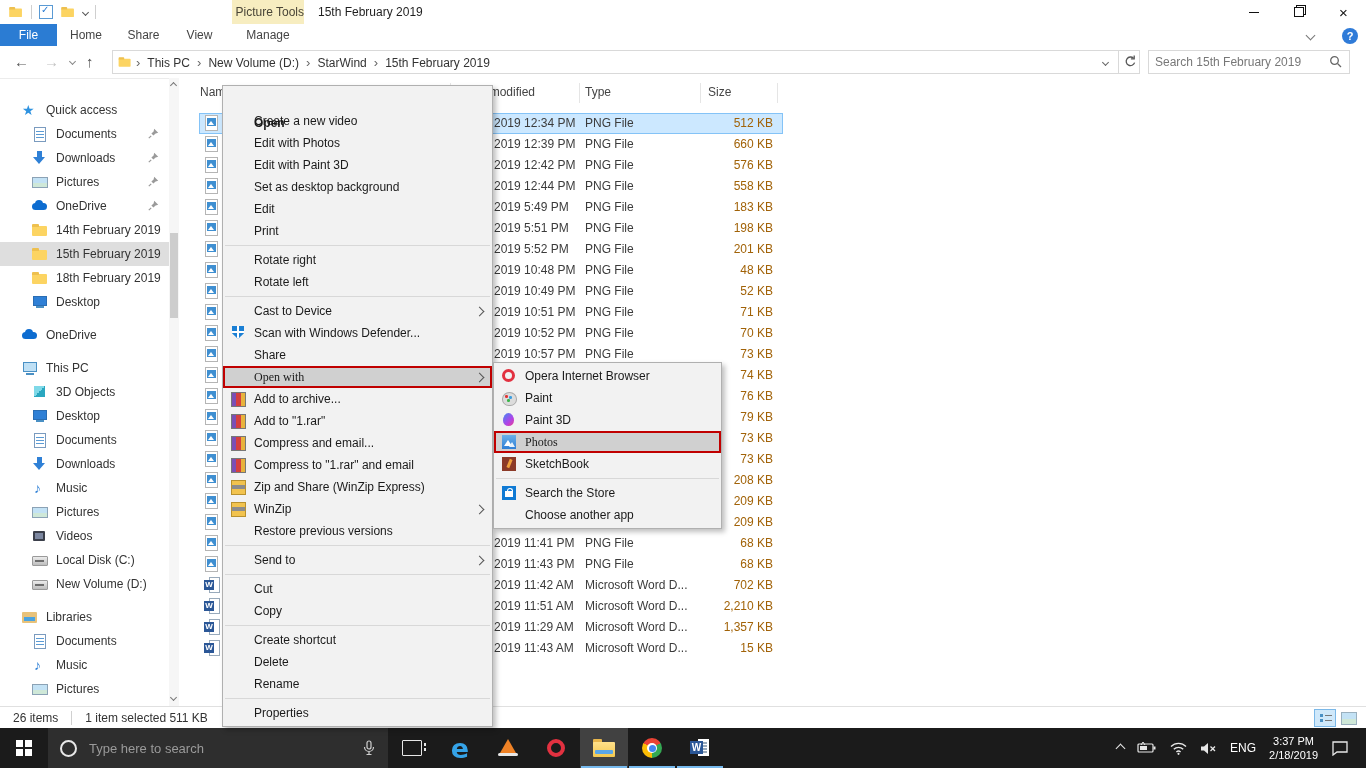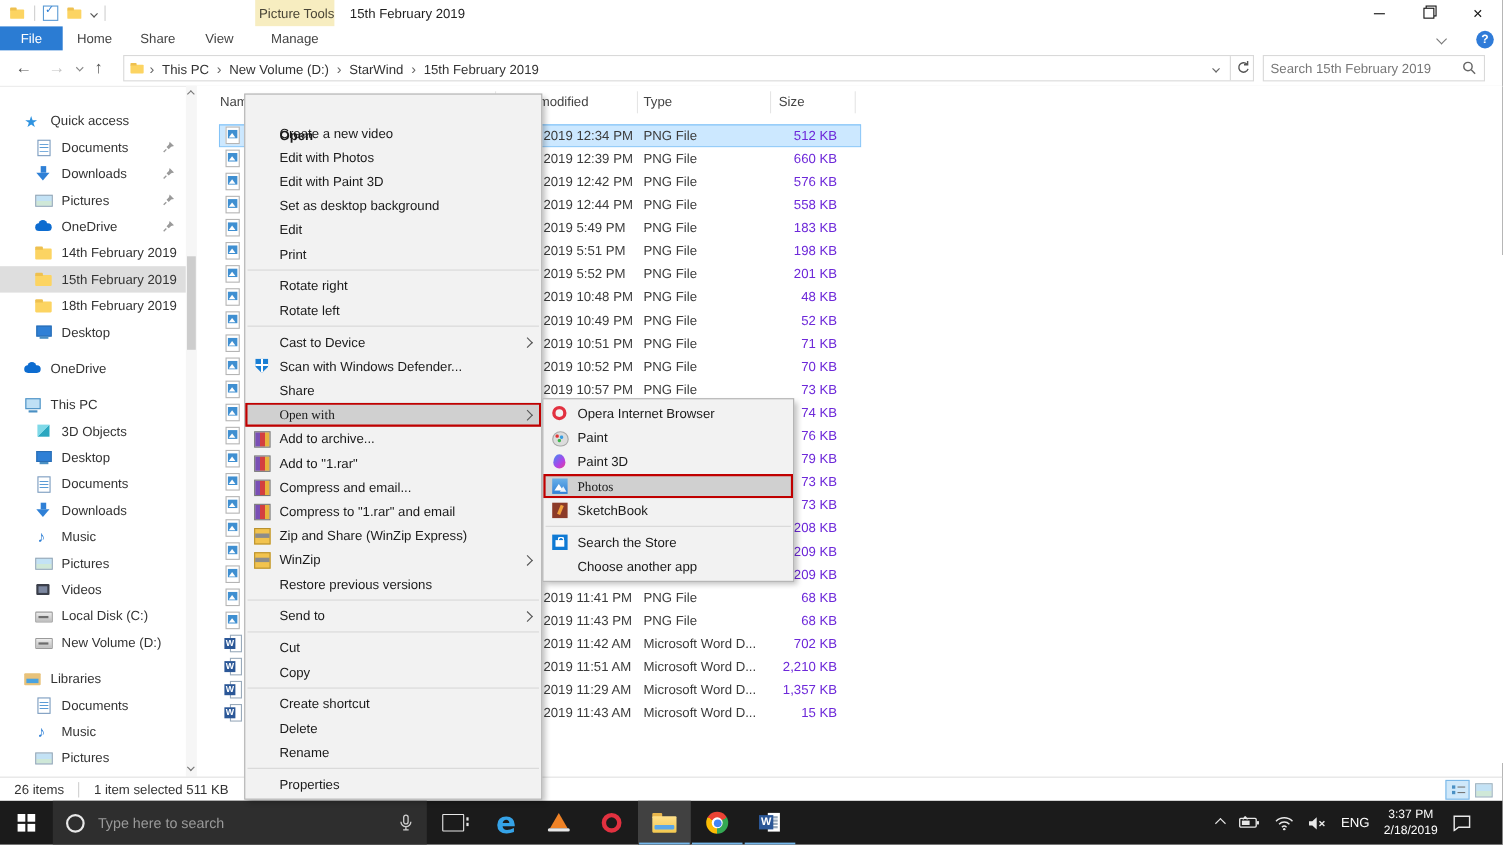--- a/index.html
+++ b/index.html
@@ -63,21 +63,21 @@
   .tree-thumb{position:absolute;left:1px;top:155px;width:8px;height:85px;background:#cdcdcd;}
   
   .files{position:absolute;left:179px;top:78px;right:0;height:628px;background:#fff;}
   .fhead{position:absolute;top:7px;color:#444;}
   .fhead-sep{position:absolute;top:5px;width:1px;height:20px;background:#e5e5e5;}
   .frow{position:absolute;left:20px;width:584px;height:21px;}
   .frow.sel{background:#cce8ff;box-shadow:inset 0 0 0 1px #84c3f7;}
   .frow .ic{position:absolute;left:5px;top:2px;}
   .frow .c-date{position:absolute;left:295px;top:3px;color:#3b3b3b;white-space:nowrap;}
   .frow .c-type{position:absolute;left:386px;top:3px;color:#3b3b3b;white-space:nowrap;}
-  .frow .c-size{position:absolute;left:418px;top:3px;width:144px;text-align:right;color:#6d28d9;}
+  .frow .c-size{position:absolute;left:430px;top:3px;width:144px;text-align:right;color:#a16207;}
   
   .ic{display:inline-block;position:relative;width:16px;height:16px;flex:none;vertical-align:middle;}
   .ic-folder{width:16px;height:16px;}
   .ic-folder::before{content:"";position:absolute;left:0;top:4px;width:15px;height:10px;background:#fcd462;border-radius:1px;}
   .ic-folder::after{content:"";position:absolute;left:0;top:2px;width:7px;height:3px;background:#eec04f;border-radius:1px 1px 0 0;}
   .ic-star::before{content:"★";position:absolute;left:0;top:0;color:#2f93e0;font-size:14px;line-height:16px;}
   .ic-documents::before{content:"";position:absolute;left:2px;top:1px;width:10px;height:13px;background:#fff;border:1px solid #7a9bbf;}
   .ic-documents::after{content:"";position:absolute;left:4px;top:5px;width:8px;height:7px;
     background:repeating-linear-gradient(#5b9bd5 0 1px,transparent 1px 3px);}
   .ic-downloads::before{content:"";position:absolute;left:5px;top:1px;width:5px;height:6px;background:#2f80d6;}
@@ -190,21 +190,21 @@
     background:conic-gradient(from -60deg,#ea4335 0 120deg,#34a853 120deg 240deg,#fbbc05 240deg 360deg);}
   .tb-chrome::before{content:"";position:absolute;left:5px;top:5px;width:10px;height:10px;background:#fff;border-radius:50%;}
   .tb-chrome::after{content:"";position:absolute;left:6.5px;top:6.5px;width:7px;height:7px;background:#4285f4;border-radius:50%;}
   .tb-word{position:relative;width:20px;height:18px;}
   .tb-word::before{content:"";position:absolute;left:8px;top:0;width:11px;height:17px;background:#fff;}
   .tb-word i{position:absolute;left:10px;top:3px;width:7px;height:1.5px;background:#9ab;box-shadow:0 3px 0 #9ab,0 6px 0 #9ab,0 9px 0 #9ab;}
   .tb-word::after{content:"W";position:absolute;left:0;top:2px;width:13px;height:13px;background:#2b5797;color:#fff;
     font-size:10px;font-weight:bold;text-align:center;line-height:13px;}
   .tb-taskview{position:relative;width:18px;height:14px;border:1.5px solid #e8e8e8;border-radius:1px;}
   .tb-taskview::before{content:"";position:absolute;right:-5px;top:2px;width:2px;height:3px;background:#e8e8e8;box-shadow:0 5px 0 #e8e8e8;}
-  .tray{margin-left:auto;display:flex;align-items:center;gap:13px;padding-right:28px;}
+  .tray{margin-left:auto;display:flex;align-items:center;gap:13px;padding-right:17px;}
   .tray .lang{color:#fff;font-size:12px;}
   .tray .clock{color:#fff;font-size:11px;line-height:14px;text-align:center;}
   svg.ticon{display:block;}
 </style>
 </head>
 <body>
 
 <div class="screen">
 
   <div class="titlebar">

